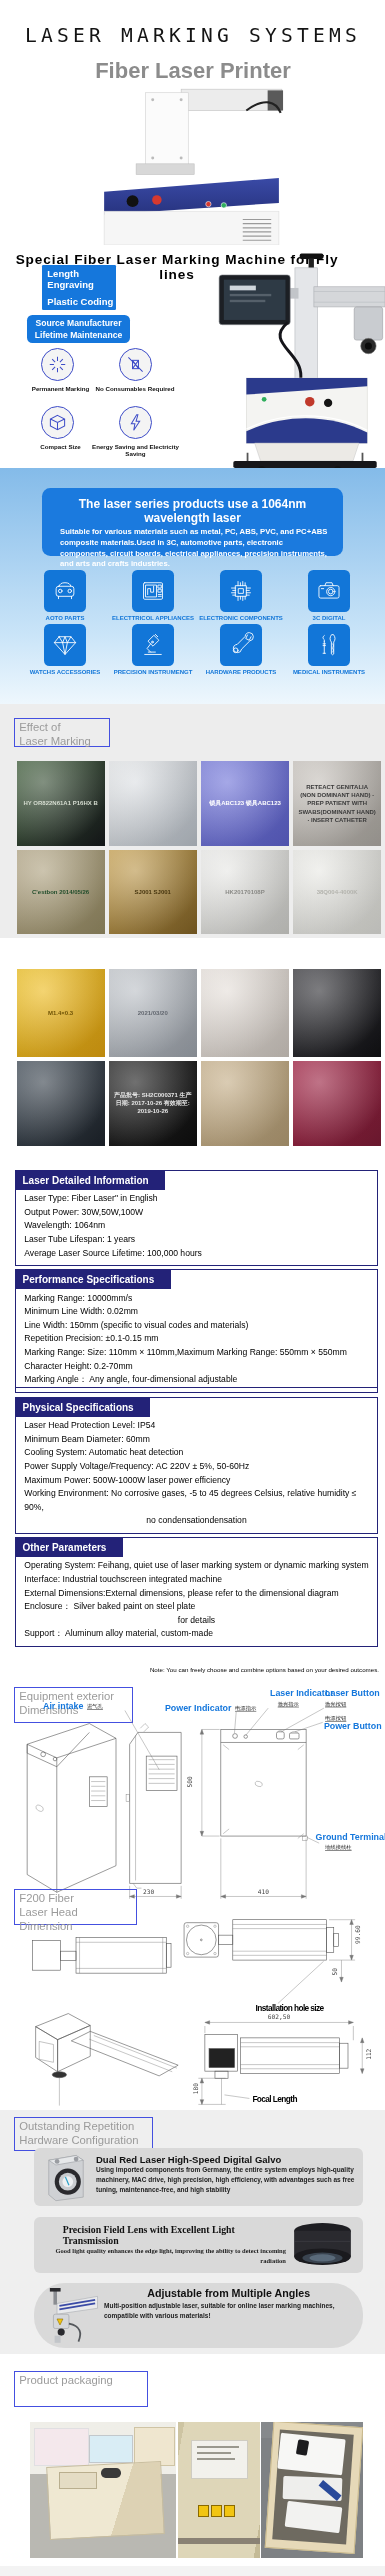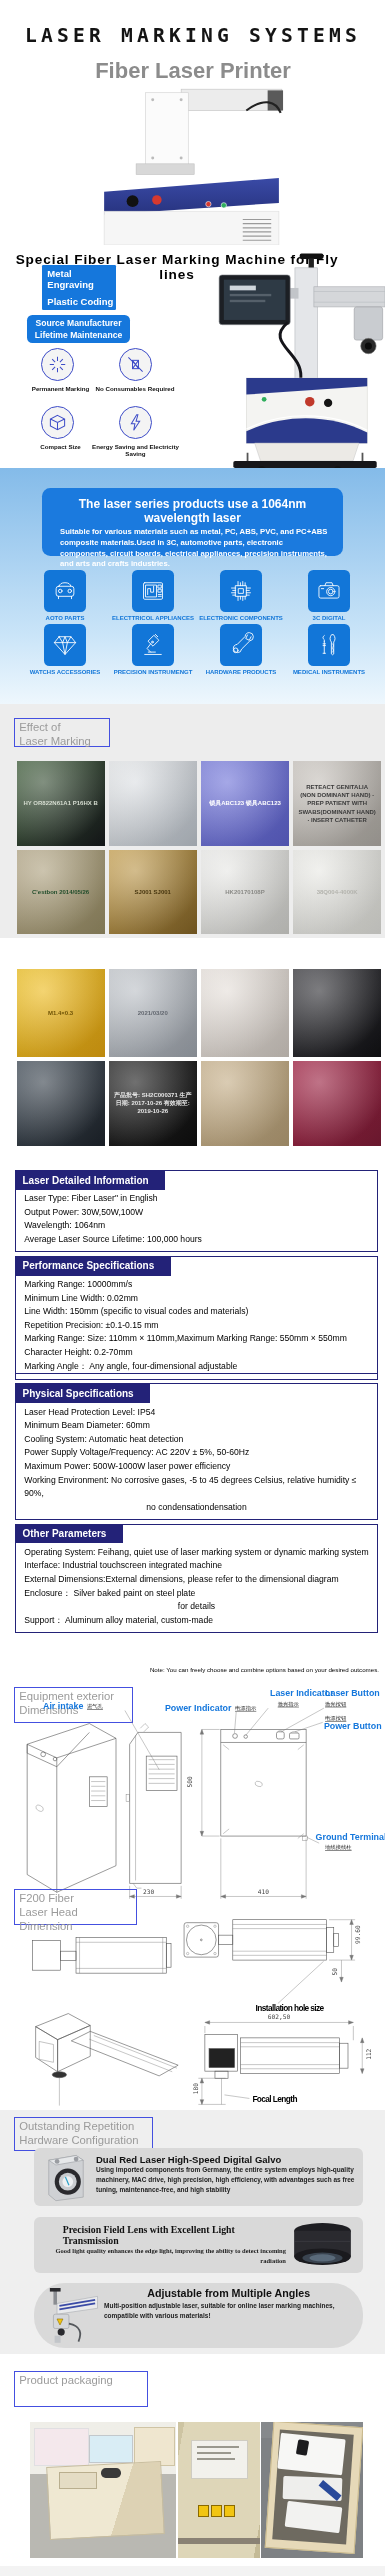--- a/index.html
+++ b/index.html
@@ -2,21 +2,21 @@
 <html style="font-size:9.5px"><head>
 <meta charset="utf-8">
 <style>
   html,body{margin:0;padding:0;background:#fff;}
   #page{position:relative;width:386px;height:2576px;background:#fff;overflow:hidden;
         font-family:"Liberation Sans",sans-serif;color:#000;}
   .abs{position:absolute;}
 
   
   .main-title{top:24px;left:0;width:386px;text-align:center;
-    font-family:"DejaVu Sans Mono",monospace;font-weight:bold;font-size:19.6px;letter-spacing:4.2px;color:#141414;}
+    font-family:"DejaVu Sans Mono",monospace;font-weight:normal;font-size:19.6px;letter-spacing:4.2px;color:#141414;}
   .sub-title{top:58px;left:0;width:386px;text-align:center;font-size:22px;font-weight:bold;color:#8c8c8c;}
 
   .special-heading{top:252px;left:0;width:354px;text-align:center;font-size:13.6px;font-weight:bold;letter-spacing:0.9px;color:#000;}
 
   
   .badge1{top:265px;left:42px;width:74px;height:45px;background:#1577dc;color:#fff;
     display:flex;flex-direction:column;justify-content:center;gap:6px;padding-left:5.3px;box-sizing:border-box;
     font-size:9.5px;font-weight:bold;border-radius:1.2px;}
   .badge2{top:315px;left:27px;width:103px;height:28px;background:#1577dc;color:#fff;border-radius:5.3px;
     display:flex;flex-direction:column;justify-content:center;text-align:center;gap:1.8px;font-size:8.6px;font-weight:bold;}
@@ -186,21 +186,21 @@
       <circle cx="212" cy="198" r="4.5" fill="#2fae5d" stroke="#fff"></circle>
     <rect x="10" y="208" width="295" height="57" fill="#f6f6f6" stroke="#ddd"></rect>
     <g stroke="#9a9a9a" stroke-width="2">
       <path d="M244 222h48 M244 229h48 M244 236h48 M244 243h48 M244 250h48 M244 257h48"></path>
     </g>
   </svg>
 
   <div class="abs special-heading">Special Fiber Laser Marking Machine for Fly lines</div>
 
   <div class="abs badge1">
-    <span>Metal Engraving</span>
+    <span>Length Engraving</span>
     <span>Plastic Coding</span>
   </div>
   <div class="abs badge2">
     <span>Source Manufacturer</span>
     <span>Lifetime Maintenance</span>
   </div>
 
   <div class="abs" style="top:348px;left:34px">
     <div class="feat-circle" style="margin-left:6.5px">
         <svg viewBox="0 0 32 32" width="19" height="19">
@@ -420,20 +420,21 @@
       </div>
     </div>
 
   <div class="abs specs-wrap">
     <div class="spec-box">
       <div class="spec-head">Laser Detailed Information</div>
       <div>
           <div class="spec-line">Laser Type: Fiber Laser" in English</div>
           <div class="spec-line">Output Power: 30W,50W,100W</div>
           <div class="spec-line">Wavelength: 1064nm</div>
+          <div class="spec-line">Laser Tube Lifespan: 1 years</div>
           <div class="spec-line">Average Laser Source Lifetime: 100,000 hours</div>
         </div>
     </div>
     <div class="spec-box">
       <div class="spec-head">Performance Specifications</div>
       <div>
           <div class="spec-line">Marking Range: 10000mm/s</div>
           <div class="spec-line">Minimum Line Width: 0.02mm</div>
           <div class="spec-line">Line Width: 150mm (specific to visual codes and materials)</div>
           <div class="spec-line">Repetition Precision: ±0.1-0.15 mm</div>

